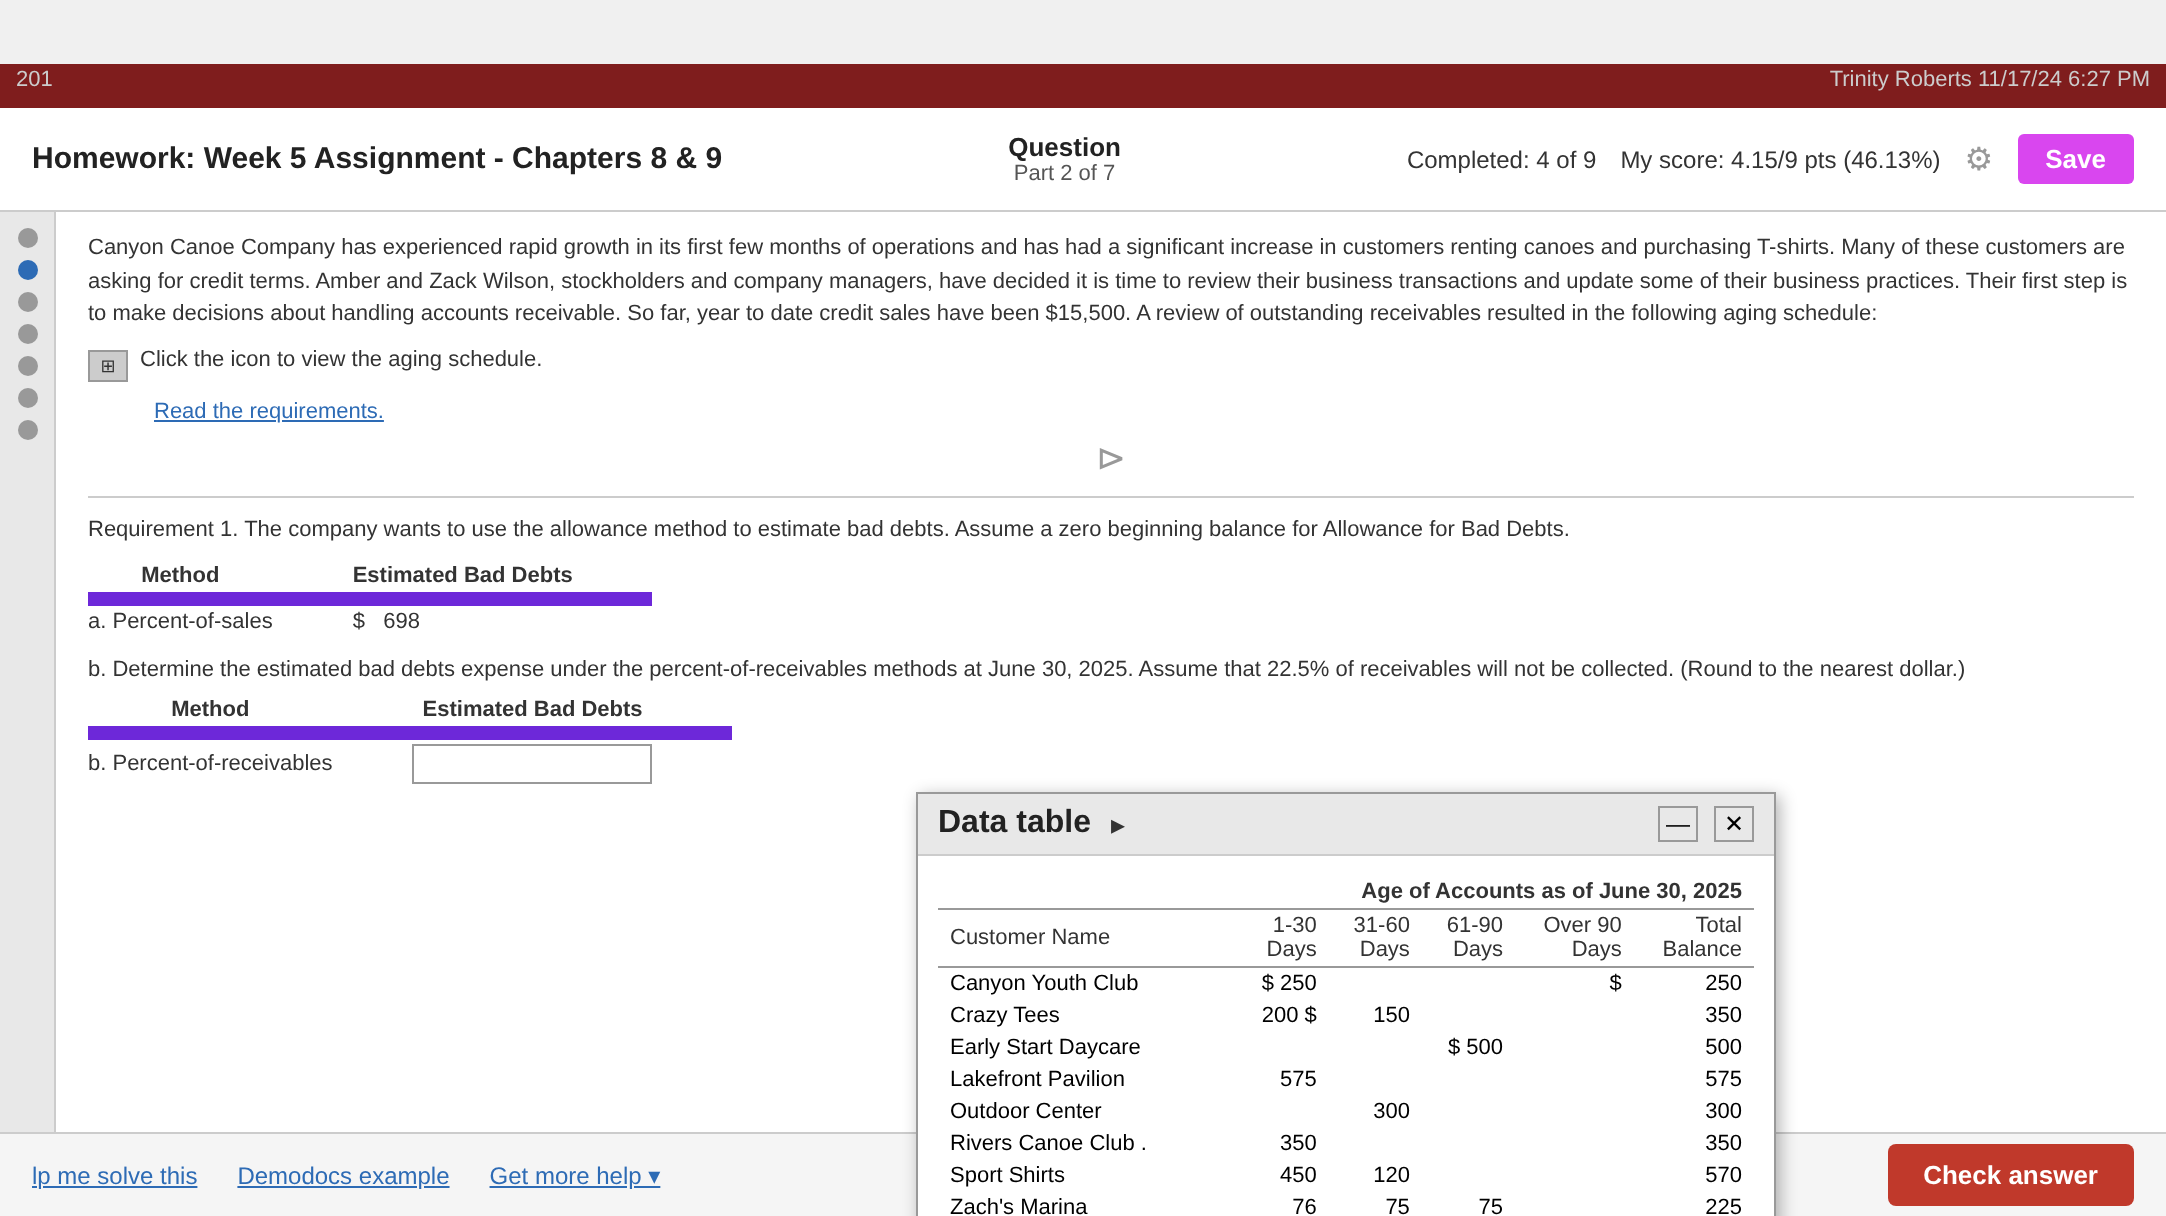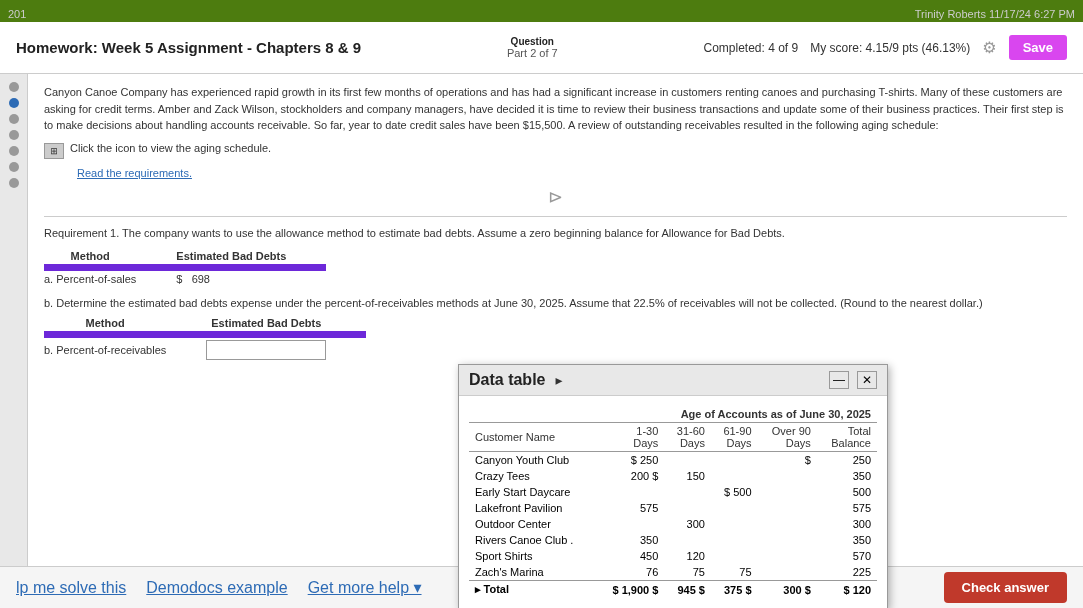--- a/index.html
+++ b/index.html
@@ -8,28 +8,29 @@
       font-size: 12px;
       background: #f0f0f0;
       width: 1083px;
       height: 608px;
       overflow: hidden;
       position: relative;
     }
 
     
     .top-bar {
-      background: #4d7c0f;
+      background: #7f1d1d;
       color: #ccc;
       font-size: 11px;
       padding: 2px 8px;
       display: flex;
       justify-content: space-between;
-      align-items: flex-end;
+      align-items: flex-start;
       height: 22px;
+      margin-top: 32px;
     }
 
     
     .header {
       background: #fff;
       border-bottom: 1px solid #ccc;
       padding: 6px 16px;
       display: flex;
       align-items: center;
       justify-content: space-between;
@@ -37,21 +38,21 @@
     }
     .header-title {
       font-size: 15px;
       font-weight: bold;
       color: #222;
     }
     .header-center {
       text-align: center;
     }
     .header-center .question-label {
-      font-size: 10px;
+      font-size: 13px;
       font-weight: bold;
       color: #222;
     }
     .header-center .question-sub {
       font-size: 11px;
       color: #555;
     }
     .header-right {
       display: flex;
       align-items: center;
@@ -274,21 +275,21 @@
       padding: 6px 16px;
       display: flex;
       align-items: center;
       gap: 20px;
       height: 42px;
     }
     .help-link {
       color: #2d6bb5;
       text-decoration: underline;
       cursor: pointer;
-      font-size: 16px;
+      font-size: 12px;
     }
     .check-answer-btn {
       position: absolute;
       right: 16px;
       background: #c0392b;
       color: #fff;
       border: none;
       padding: 8px 18px;
       font-size: 13px;
       font-weight: bold;

